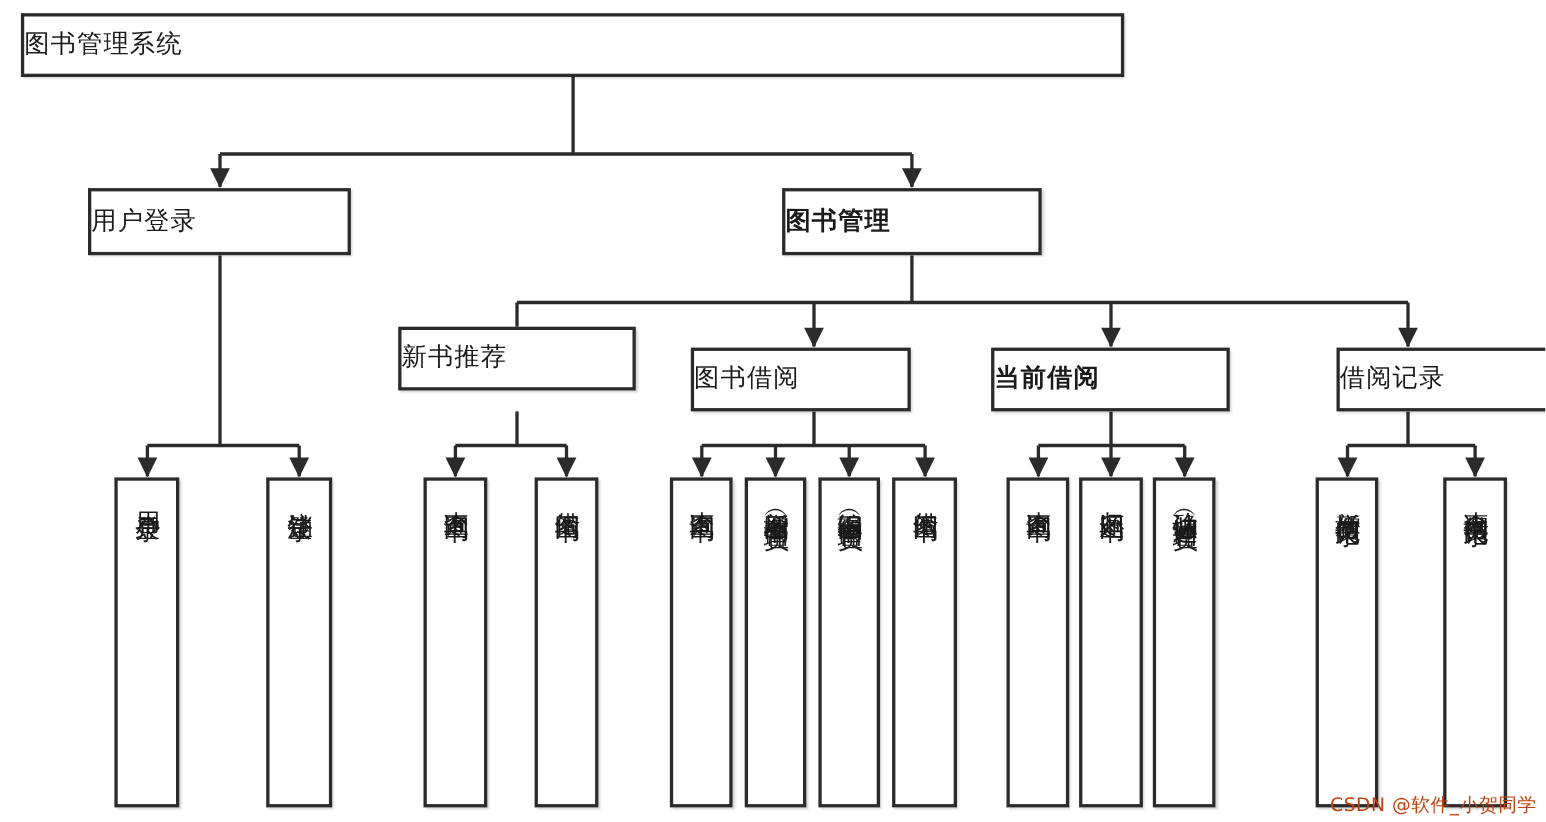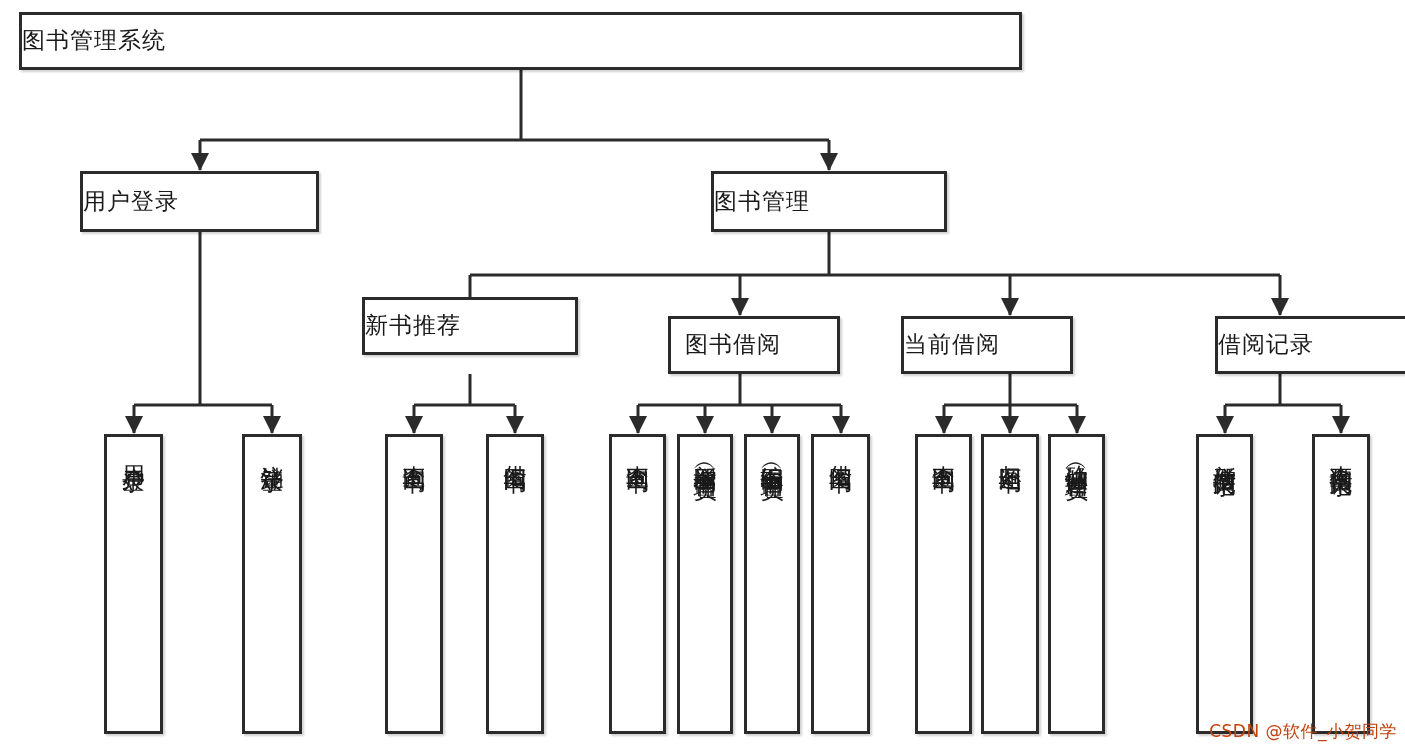--- a/index.html
+++ b/index.html
@@ -141,30 +141,30 @@
       <polygon points="1332,416 1350,416 1341,434"></polygon>
     </svg>
 
   <div id="nodes">
       <div class="node horizontal" style="left: 19px; top: 12px; width: 1003px; height: 58px;">
         <span>图书管理系统</span>
       </div>
       <div class="node horizontal" style="left: 80px; top: 171px; width: 239px; height: 61px;">
         <span>用户登录</span>
       </div>
-      <div class="node horizontal" style="left: 711px; top: 171px; width: 236px; height: 61px;">
+      <div class="node horizontal" style="left: 711px; top: 171px; width: 236px; height: 61px; font-weight: bold;">
         <span>图书管理</span>
       </div>
       <div class="node horizontal" style="left: 362px; top: 297px; width: 216px; height: 58px;">
         <span>新书推荐</span>
       </div>
-      <div class="node horizontal" style="left: 668px; top: 316px; width: 172px; height: 58px; padding-left: 14px;">
+      <div class="node horizontal" style="left: 628px; top: 316px; width: 200px; height: 58px;">
         <span>图书借阅</span>
       </div>
-      <div class="node horizontal" style="left: 901px; top: 316px; width: 172px; height: 58px;">
+      <div class="node horizontal" style="left: 901px; top: 316px; width: 217px; height: 58px; font-weight: bold;">
         <span>当前借阅</span>
       </div>
       <div class="node horizontal" style="left: 1172px; top: 316px; width: 216px; height: 58px; margin-left: 43px;">
         <span>借阅记录</span>
       </div>
       <div class="node vertical" style="left: 104px; top: 434px; width: 59px; height: 300px;">
         <span class="vlabel">用户登录</span>
       </div>
       <div class="node vertical" style="left: 242px; top: 434px; width: 60px; height: 300px;">
         <span class="vlabel">注销登录</span>

